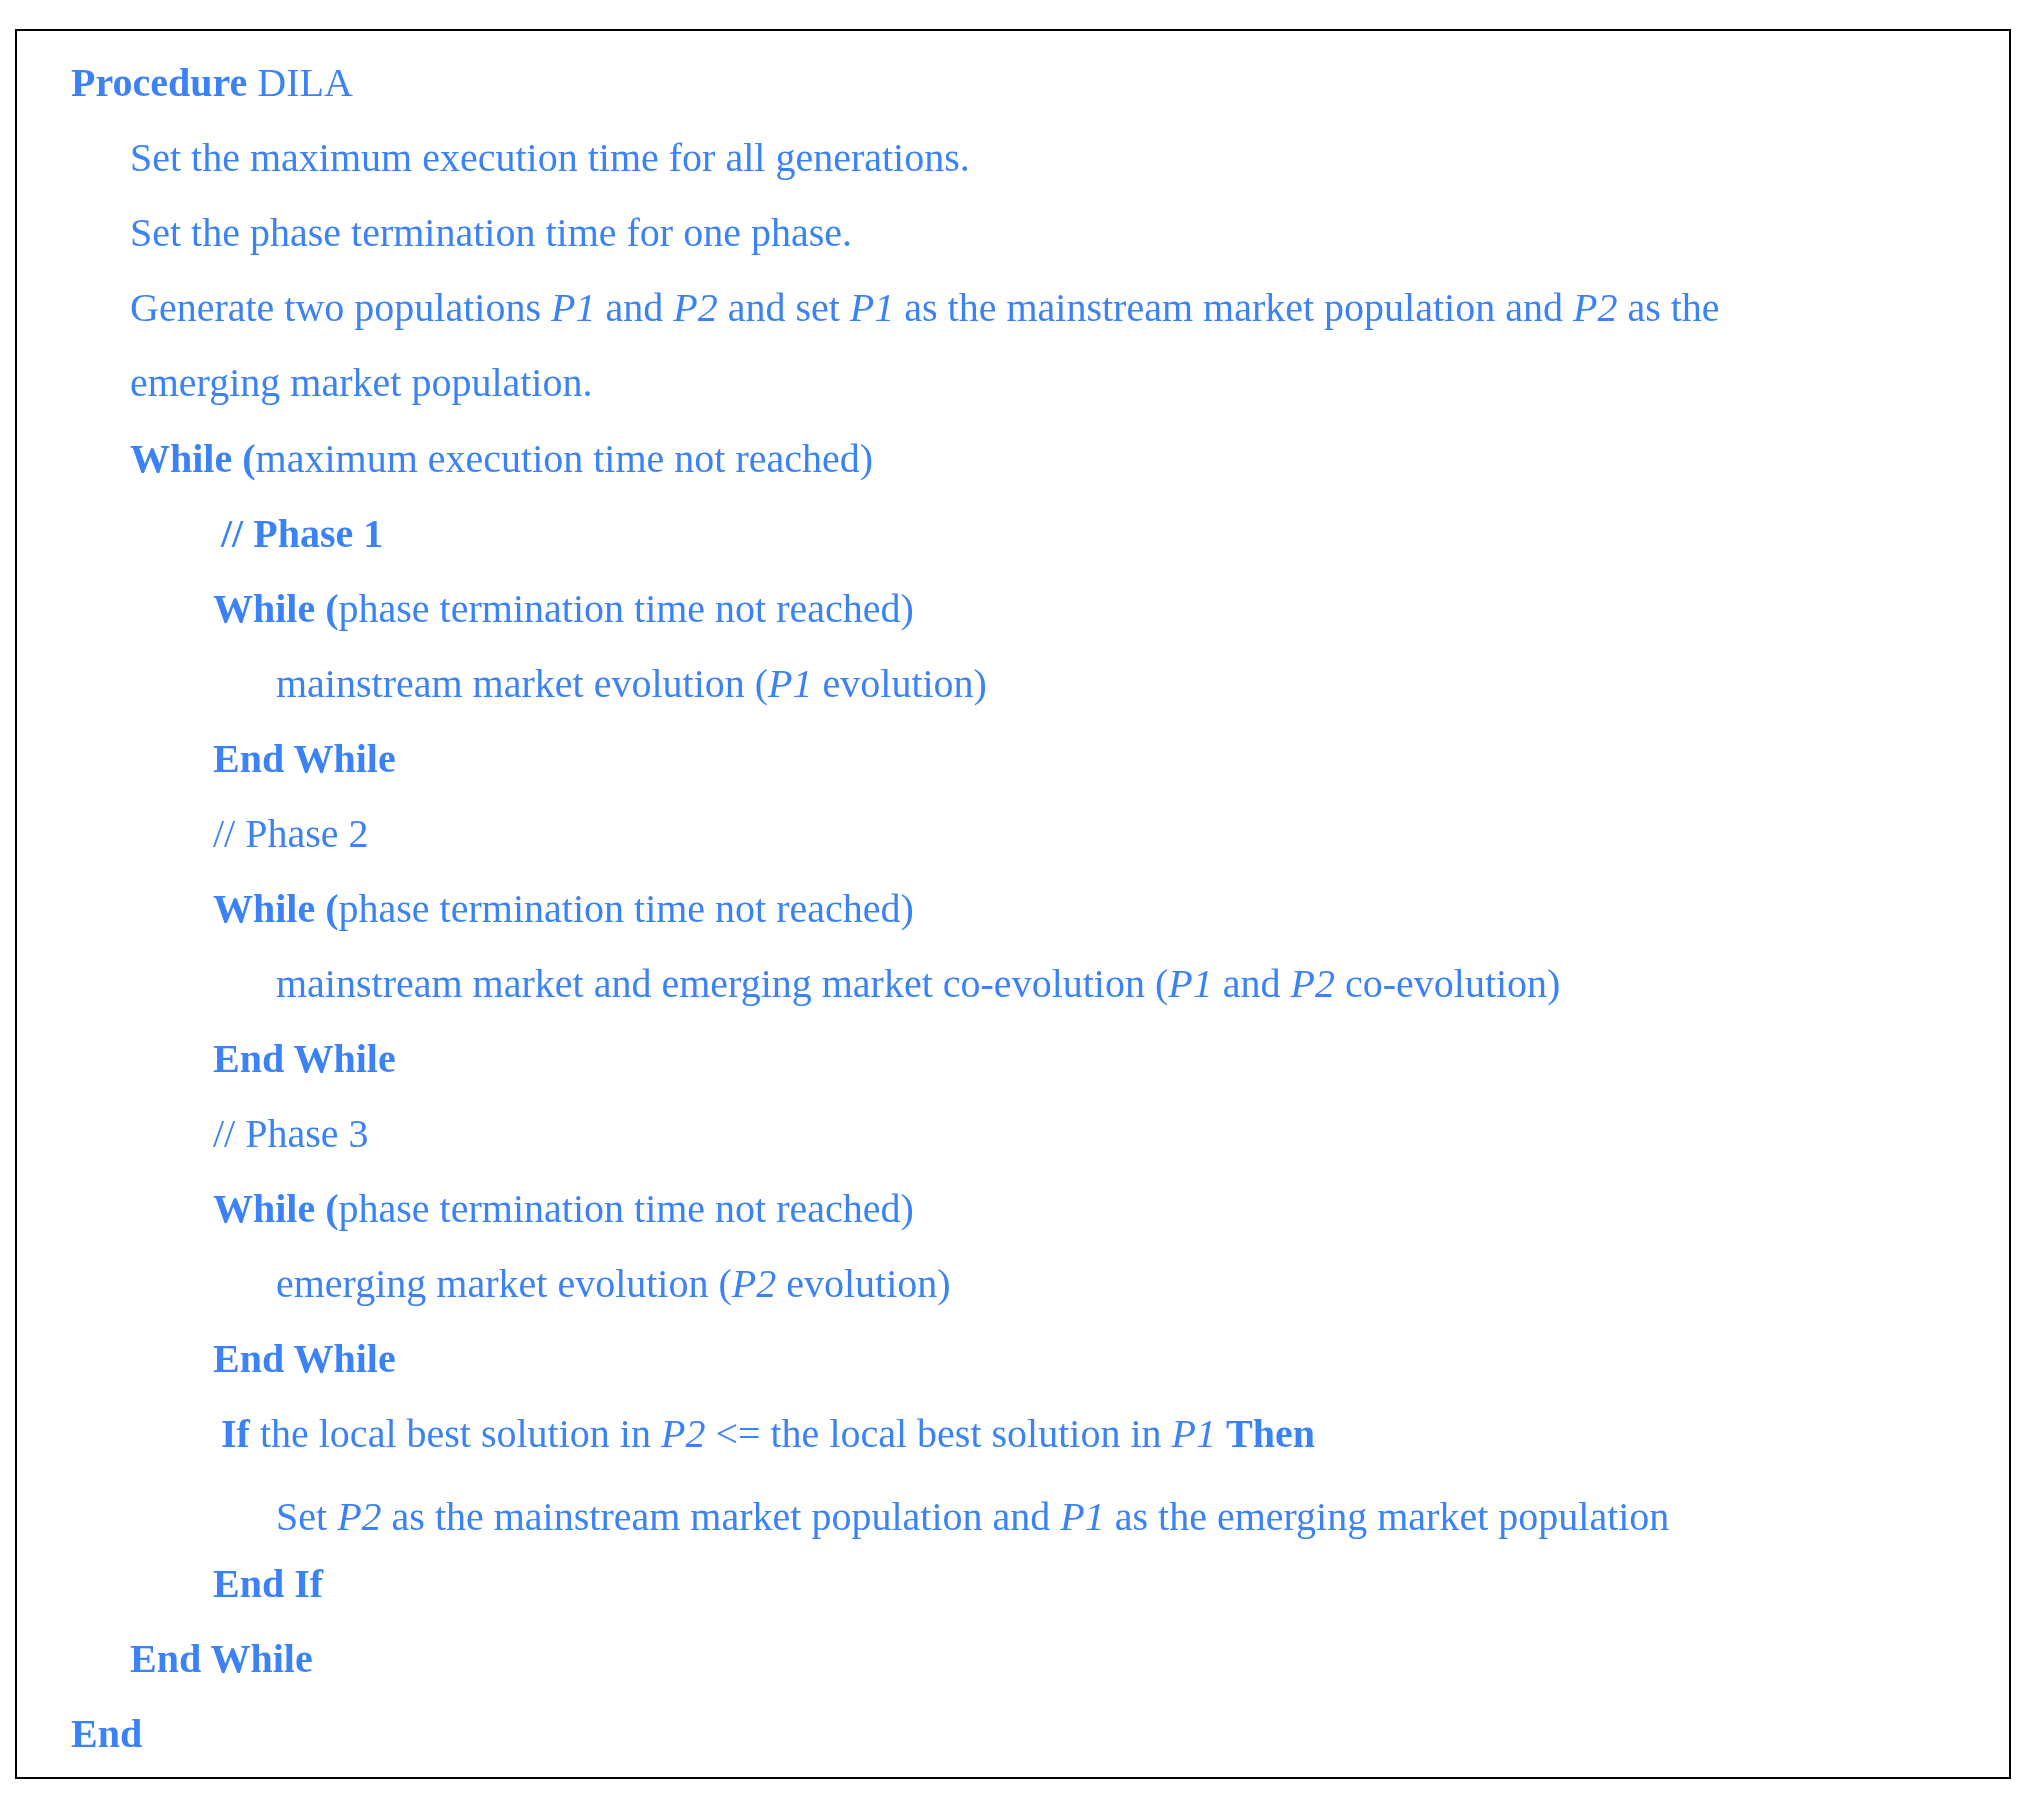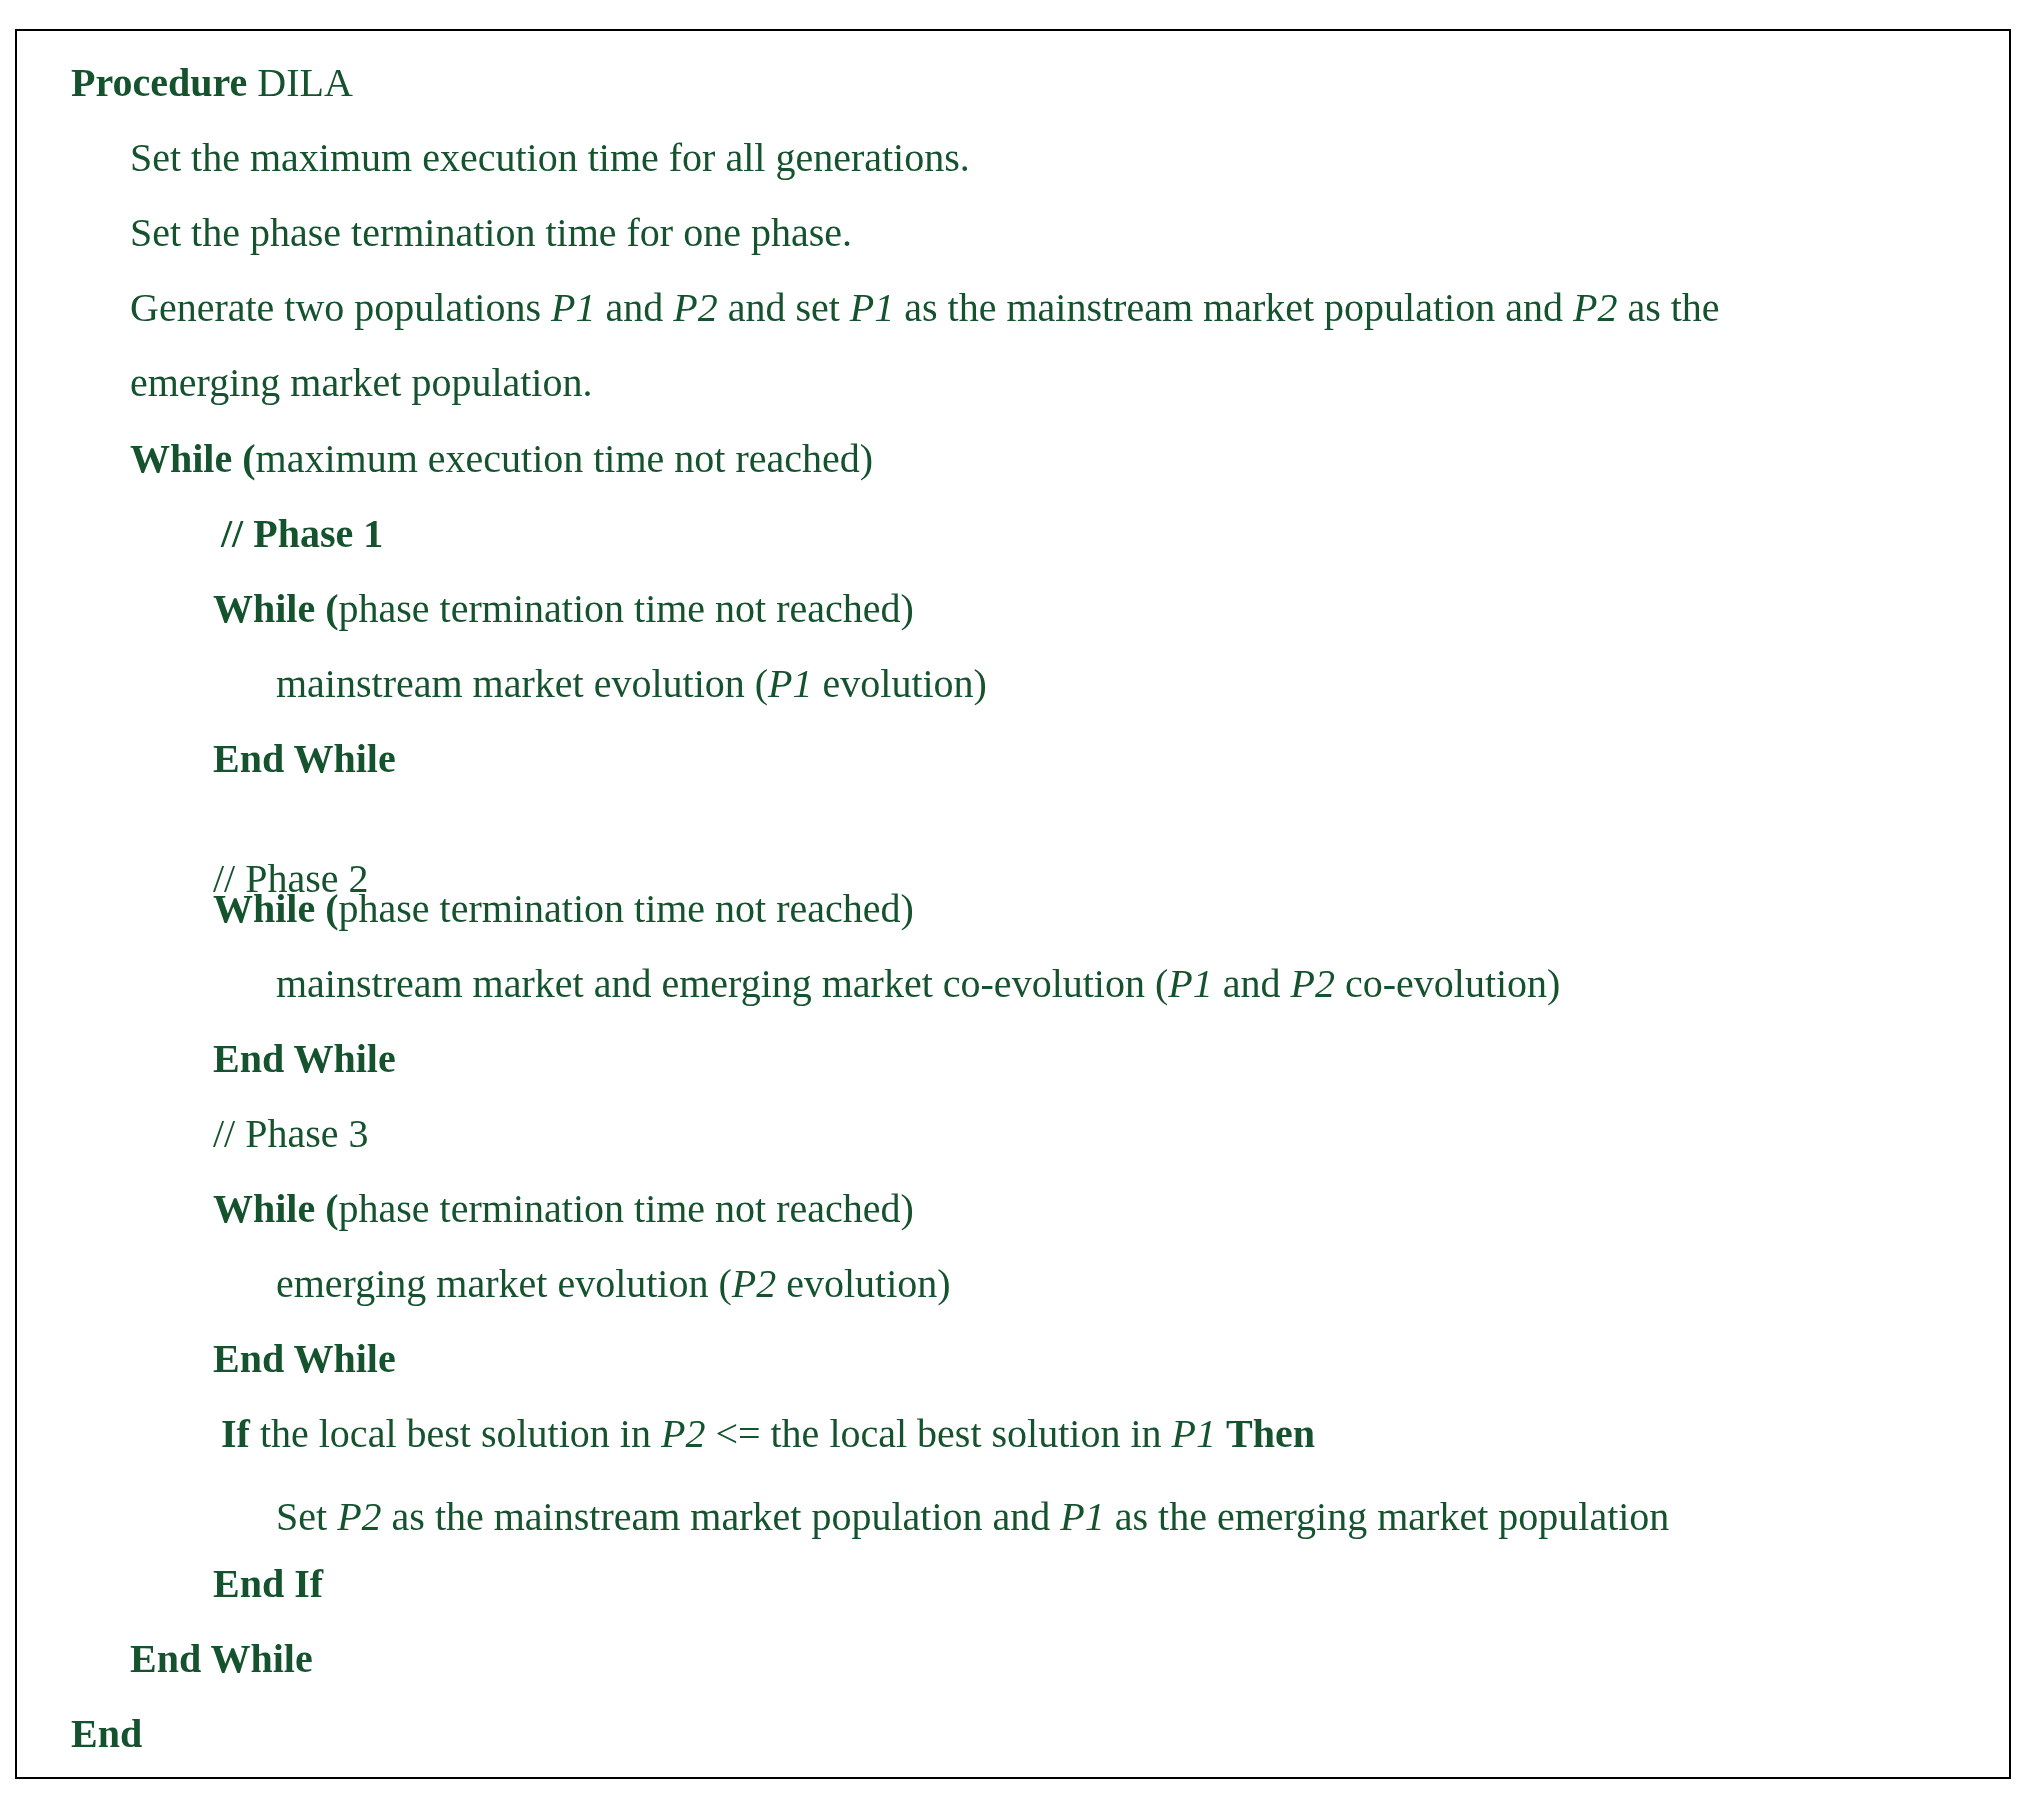--- a/index.html
+++ b/index.html
@@ -4,41 +4,41 @@
 <style>
   html, body { margin:0; padding:0; background:#ffffff; }
   body { width:2035px; height:1801px; position:relative; overflow:hidden; }
   .frame {
     position:absolute; left:15px; top:28.5px; width:1992px; height:1746px;
     border:2.5px solid #000000; box-sizing:content-box;
   }
   .line {
     position:absolute; white-space:nowrap;
     font-family:"Liberation Serif", serif; font-size:40px; line-height:50px;
-    color:#14532d;
+    color:#3b82f6;
   }
   .kw { font-weight:bold; }
   .var { font-style:italic; }
 </style>
 </head>
 <body>
 
 <div class="frame"></div>
 <div id="lines">
     <div class="line" style="left: 71px; top: 58px;"><span class="kw">Procedure</span><span> DILA</span></div>
     <div class="line" style="left: 130px; top: 133px;"><span>Set the maximum execution time for all generations.</span></div>
     <div class="line" style="left: 130px; top: 208px;"><span>Set the phase termination time for one phase.</span></div>
     <div class="line" style="left: 130px; top: 283px; text-align: right;"><span>Generate two populations </span><span class="var">P1</span><span> and </span><span class="var">P2</span><span> and set </span><span class="var">P1</span><span> as the mainstream market population and </span><span class="var">P2</span><span> as the</span></div>
     <div class="line" style="left: 130px; top: 358px;"><span>emerging market population.</span></div>
     <div class="line" style="left: 130px; top: 434px;"><span class="kw">While (</span><span>maximum execution time not reached)</span></div>
     <div class="line" style="left: 221px; top: 509px; font-weight: bold;"><span>// Phase 1</span></div>
     <div class="line" style="left: 213px; top: 584px;"><span class="kw">While (</span><span>phase termination time not reached)</span></div>
     <div class="line" style="left: 276px; top: 659px;"><span>mainstream market evolution (</span><span class="var">P1</span><span> evolution)</span></div>
     <div class="line" style="left: 213px; top: 734px;"><span class="kw">End While</span></div>
-    <div class="line" style="left: 213px; top: 809px; margin-top: 45px;"><span>// Phase 2</span></div>
+    <div class="line" style="left: 213px; top: 809px;"><span>// Phase 2</span></div>
     <div class="line" style="left: 213px; top: 884px;"><span class="kw">While (</span><span>phase termination time not reached)</span></div>
     <div class="line" style="left: 276px; top: 959px;"><span>mainstream market and emerging market co-evolution (</span><span class="var">P1</span><span> and </span><span class="var">P2</span><span> co-evolution)</span></div>
     <div class="line" style="left: 213px; top: 1034px;"><span class="kw">End While</span></div>
     <div class="line" style="left: 213px; top: 1109px;"><span>// Phase 3</span></div>
     <div class="line" style="left: 213px; top: 1184px;"><span class="kw">While (</span><span>phase termination time not reached)</span></div>
     <div class="line" style="left: 276px; top: 1259px;"><span>emerging market evolution (</span><span class="var">P2</span><span> evolution)</span></div>
     <div class="line" style="left: 213px; top: 1334px;"><span class="kw">End While</span></div>
     <div class="line" style="left: 213px; top: 1409px; margin-left: 8px;"><span class="kw">If</span><span> the local best solution in </span><span class="var">P2</span><span> &lt;= the local best solution in </span><span class="var">P1</span><span> </span><span class="kw">Then</span></div>
     <div class="line" style="left: 276px; top: 1484px; margin-top: 8px;"><span>Set </span><span class="var">P2</span><span> as the mainstream market population and </span><span class="var">P1</span><span> as the emerging market population</span></div>
     <div class="line" style="left: 213px; top: 1559px;"><span class="kw">End If</span></div>

